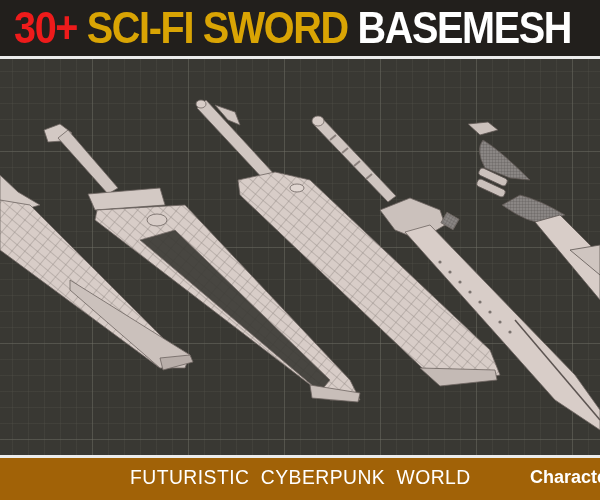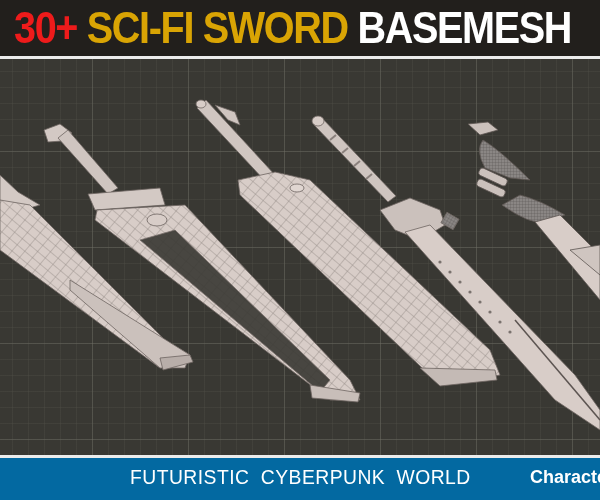--- a/index.html
+++ b/index.html
@@ -12,21 +12,21 @@
   .line-top{position:absolute;left:0;top:56px;width:600px;height:3px;background:#ececec;}
   .canvas{position:absolute;left:0;top:59px;width:600px;height:396px;background-color:#393833;
     background-image:
       linear-gradient(rgba(120,120,110,0.35) 1px, transparent 1px),
       linear-gradient(90deg, rgba(120,120,110,0.35) 1px, transparent 1px),
       linear-gradient(rgba(90,90,82,0.25) 1px, transparent 1px),
       linear-gradient(90deg, rgba(90,90,82,0.25) 1px, transparent 1px);
     background-size:96px 96px,96px 96px,16px 16px,16px 16px;
     background-position:-4px -4px,-4px -4px,-4px -4px,-4px -4px;overflow:hidden;}
   .line-bot{position:absolute;left:0;top:455px;width:600px;height:3px;background:#ececec;}
-  .footer{position:absolute;left:0;top:458px;width:600px;height:42px;background:#0369a1;overflow:hidden;}
+  .footer{position:absolute;left:0;top:458px;width:600px;height:42px;background:#a16207;overflow:hidden;}
   .subtitle{position:absolute;left:130px;top:7px;color:#ffffff;font-size:21px;letter-spacing:0.5px;word-spacing:6px;white-space:nowrap;transform:scaleX(0.92);transform-origin:left center;}
   .tag{position:absolute;left:530px;top:9px;color:#ffffff;font-size:18px;font-weight:bold;white-space:nowrap;}
   svg{position:absolute;left:0;top:0;}
 </style>
 </head>
 <body>
 
 <div class="header">
   <div class="title">
     <span class="t-red">30+</span>

